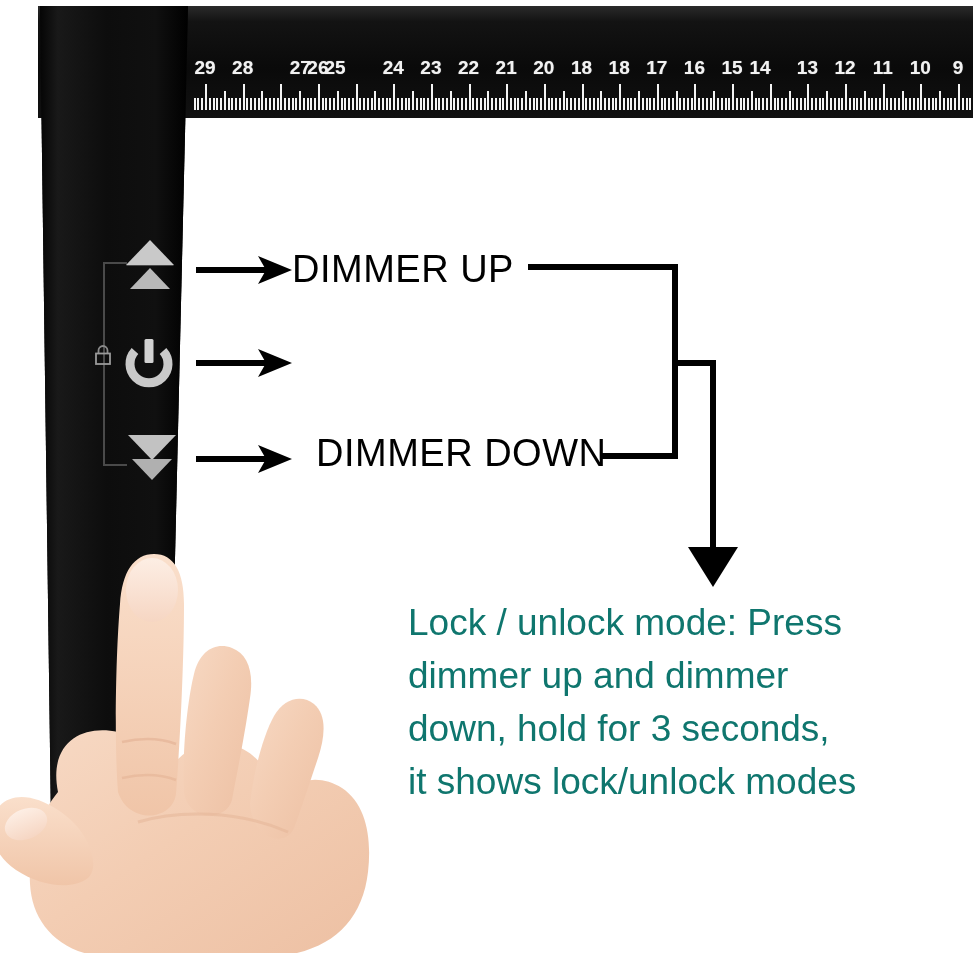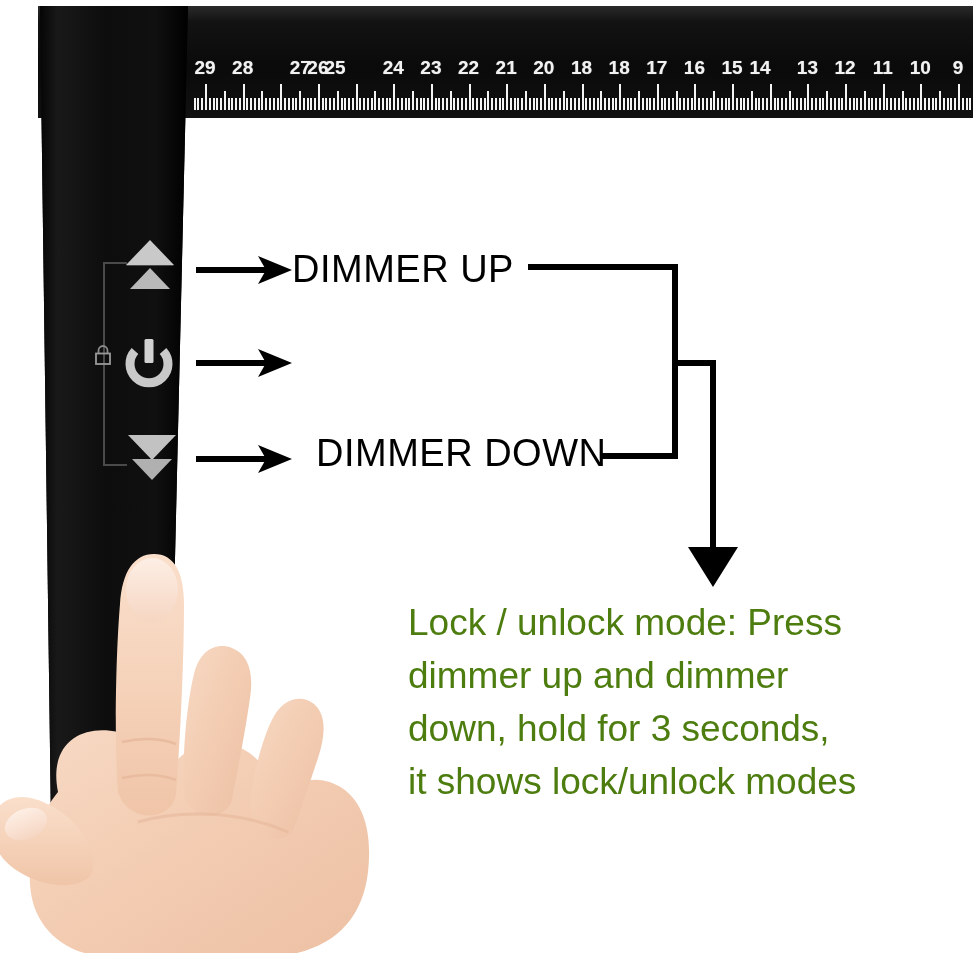--- a/index.html
+++ b/index.html
@@ -173,21 +173,21 @@
   .connector {
     position: absolute;
     z-index: 7;
   }
   .body-text {
     position: absolute;
     z-index: 7;
     left: 408px;
     top: 596px;
     width: 540px;
-    color: #4d7c0f;
+    color: #0f766e;
     font-family: "Liberation Sans", sans-serif;
     font-size: 37px;
     line-height: 53px;
     font-weight: 400;
   }
   .body-text .ln { display: block; white-space: nowrap; }
 </style>
 </head>
 <body>
 

